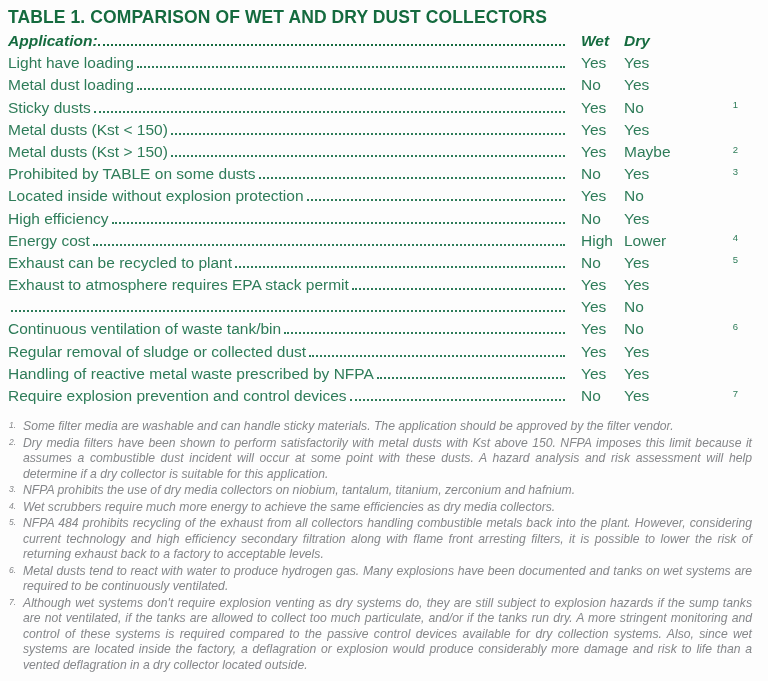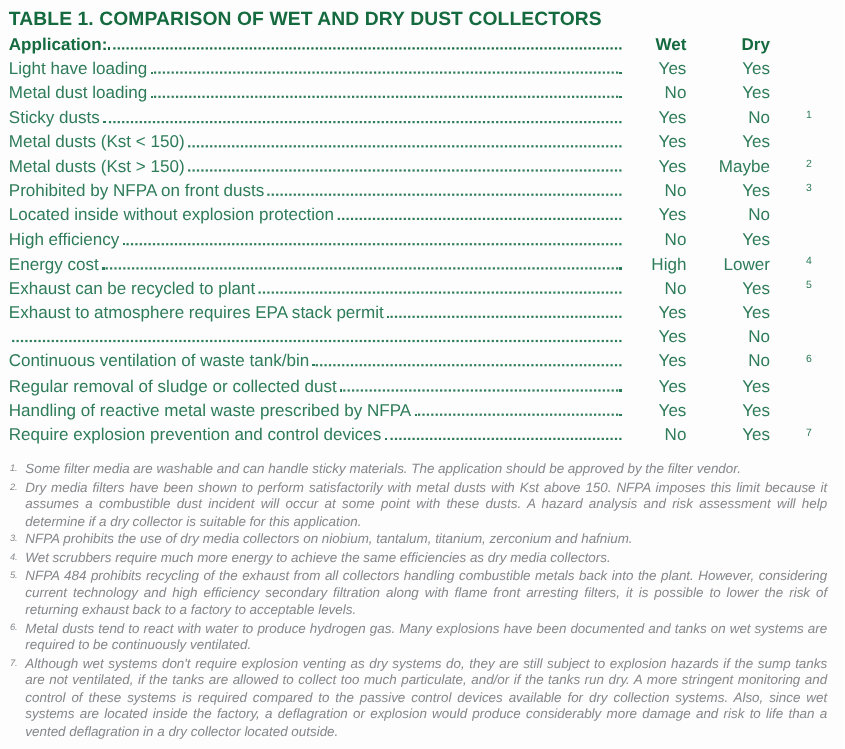--- a/index.html
+++ b/index.html
@@ -34,24 +34,24 @@
     white-space:nowrap;
   }
   .t-row .label{flex:0 0 auto;}
   .t-row .leader{
     flex:1 1 auto;
     height:0;
     border-bottom:2px dotted var(--body-green);
     margin:0 4px 0 3px;
     min-width:10px;
   }
-  .t-row.header{font-weight:bold;color:var(--title-green);}
+  .t-row.header{font-weight:bold;color:var(--title-green);font-style:italic;}
   .t-row.header .leader{border-bottom-color:var(--title-green);margin-left:0;}
-  .cell-wet{flex:0 0 55px;padding-left:12px;text-align:right;}
-  .cell-dry{flex:0 0 88px;padding-right:12px;text-align:right;}
+  .cell-wet{flex:0 0 55px;padding-left:12px;text-align:left;}
+  .cell-dry{flex:0 0 88px;padding-right:12px;text-align:left;}
   .cell-sup{
     flex:0 0 40px;
     text-align:right;
     padding-right:14px;
     font-size:9.5px;
     position:relative;
     top:-5px;
     align-self:center;
     color:var(--body-green);
   }
@@ -123,21 +123,21 @@
 
   <div class="t-row">
     <span class="label">Metal dusts (Kst &gt; 150)</span>
     <span class="leader"></span>
     <span class="cell-wet">Yes</span>
     <span class="cell-dry">Maybe</span>
     <span class="cell-sup">2</span>
   </div>
 
   <div class="t-row">
-    <span class="label">Prohibited by NFPA on front dusts</span>
+    <span class="label">Prohibited by TABLE on some dusts</span>
     <span class="leader"></span>
     <span class="cell-wet">No</span>
     <span class="cell-dry">Yes</span>
     <span class="cell-sup">3</span>
   </div>
 
   <div class="t-row">
     <span class="label">Located inside without explosion protection</span>
     <span class="leader"></span>
     <span class="cell-wet">Yes</span>

